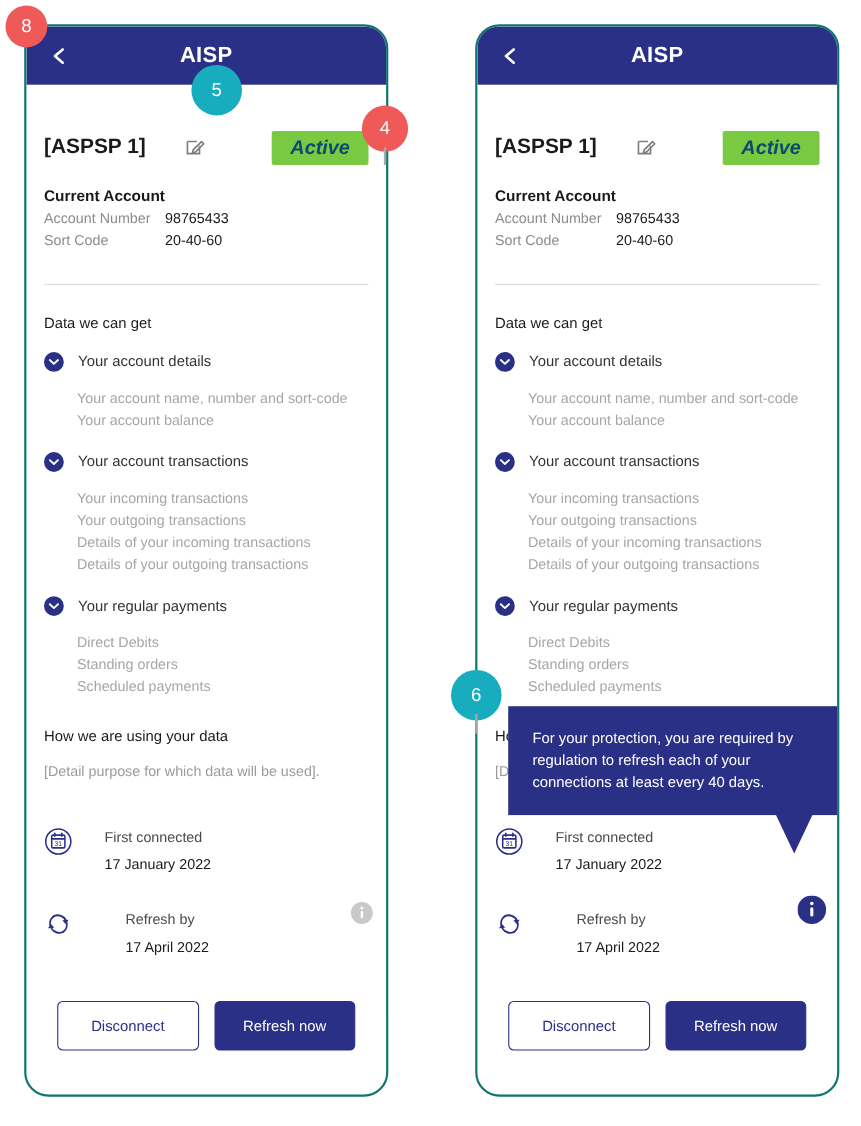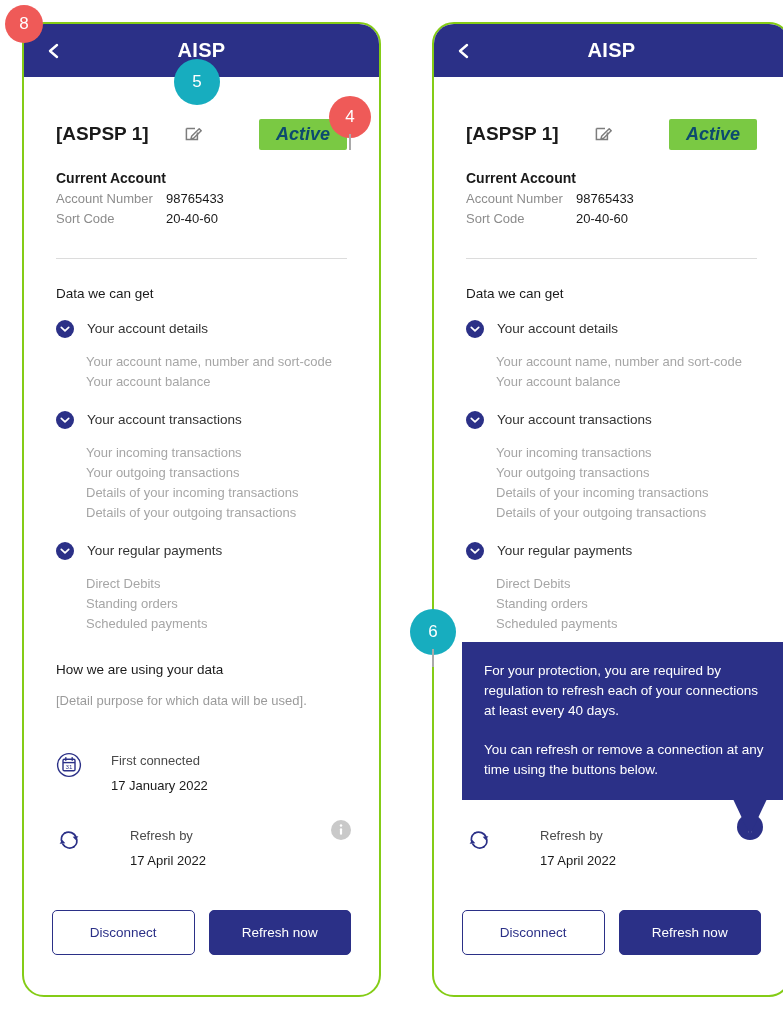--- a/index.html
+++ b/index.html
@@ -9,22 +9,22 @@
     font-family:"Liberation Sans", sans-serif;
     position:relative;
     overflow:hidden;
     -webkit-font-smoothing:antialiased;
   }
   .stage{position:absolute;left:0;top:0;width:783px;height:1024px;}
 
   
   .phone{
     position:absolute;
-    width:359px;height:975px;
-    border:2px solid #84cc16;
+    width:331px;height:975px;
+    border:2px solid #0f766e;
     border-radius:22px;
     background:#ffffff;
     overflow:hidden;
     box-sizing:border-box;
   }
   .phone.left{left:22px;top:22px;}
   .phone.right{left:432px;top:22px;}
 
   .header{
     position:absolute;left:0;top:0;right:0;height:53px;
@@ -38,21 +38,21 @@
   }
   .back-chevron svg{display:block;}
   .header-title{
     width:100%;text-align:center;
     color:#ffffff;font-size:20px;font-weight:bold;
     letter-spacing:.3px;
   }
 
   .body{
     position:absolute;left:0;top:53px;right:0;bottom:0;
-    padding:0 32px;
+    padding:0 16px;
     box-sizing:border-box;
   }
 
   
   .acct-row{
     display:flex;align-items:center;
     margin-top:42px;
   }
   .acct-name{
     font-size:19px;font-weight:bold;color:#1a1a1a;
@@ -468,21 +468,20 @@
             <circle cx="13" cy="7.3" r="1.6" fill="#ffffff"></circle>
             <rect x="11.6" y="10.7" width="2.8" height="8.5" rx="1.4" fill="#ffffff"></rect>
           </svg>
         </span>
       </div>
 
     </div>
 
     <div class="tooltip">
       <p>For your protection, you are required by regulation to refresh each of your connections at least every 40 days.</p>
-      <p>You can refresh or remove a connection at any time using the buttons below.</p>
       <span class="tail">
         <svg viewBox="0 0 34 36" width="34" height="36">
             <polygon points="0,0 34,0 17,36" fill="#2b3087"></polygon>
           </svg>
       </span>
     </div>
 
     <div class="footer">
       <div class="btn outline">Disconnect</div>
       <div class="btn filled">Refresh now</div>

